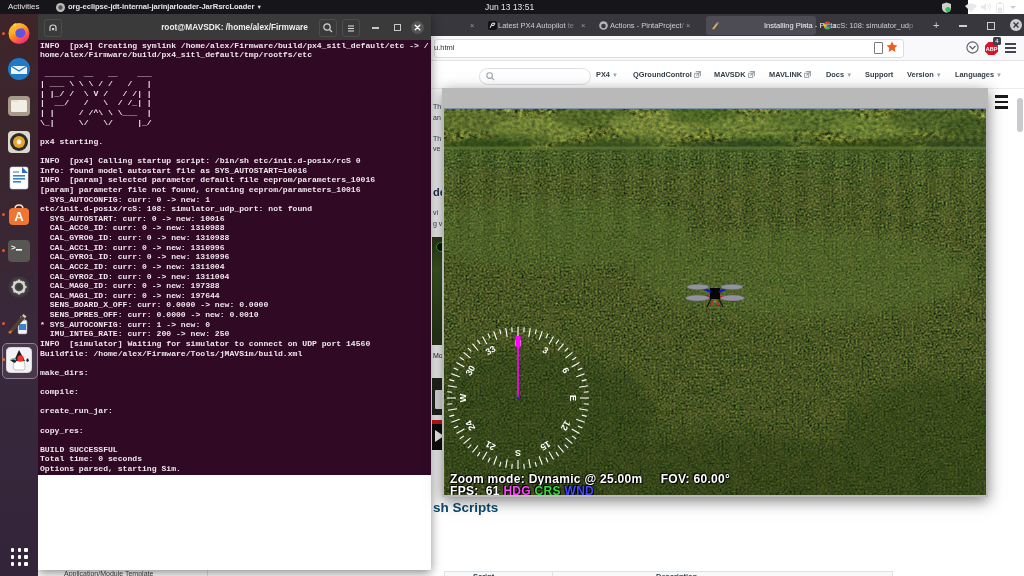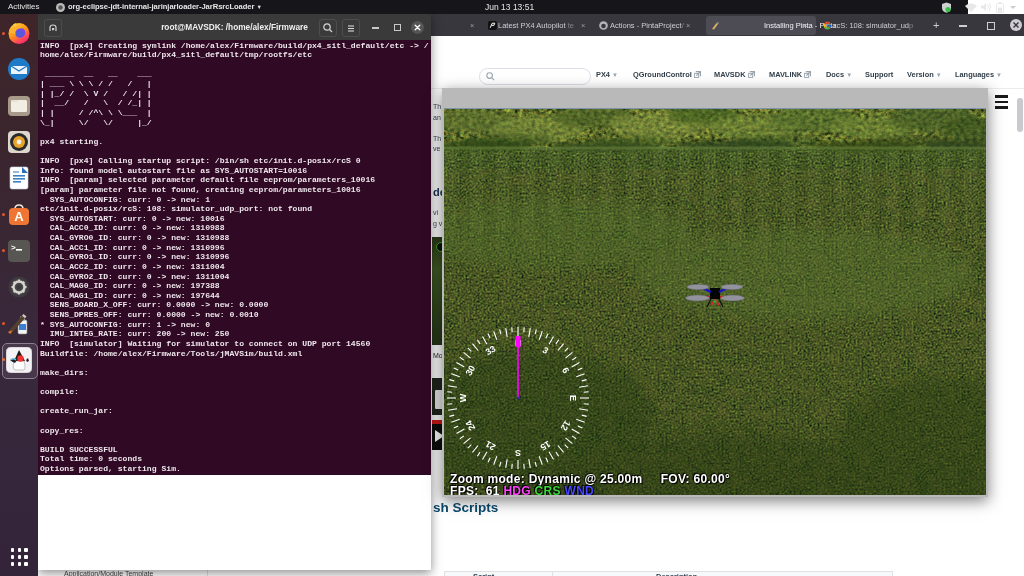--- a/index.html
+++ b/index.html
@@ -70,20 +70,44 @@
         <path fill="#4caf50" d="M24 44.5c5.2 0 10-1.9 13.6-5.2l-6.3-5.3c-2 1.4-4.6 2-7.3 2-5.3 0-9.7-3.4-11.3-8.2l-7 5.4C9.3 40 16.1 44.5 24 44.5z"></path>
         <path fill="#1565c0" d="M43.6 20H24v8.5h11.3c-.8 2.3-2.3 4.3-4.3 5.7l6.3 5.3c4.4-4.1 7.2-10 7.2-15.5 0-1.4-.4-2.7-.9-4z"></path>
       </svg>
     <div class="tab" style="left:933px;width:12px;font-size:11px;color:#cfcdd3;">+</div>
     <div class="abs" style="left:959px;top:11px;width:8px;height:1.5px;background:#cfcdd3;"></div>
     <div class="abs" style="left:987px;top:8px;width:6px;height:6px;border:1.3px solid #cfcdd3;"></div>
     <svg class="abs" style="left:1009px;top:4px;" width="14" height="14" viewBox="0 0 14 14">
         <circle cx="7" cy="7" r="6" fill="#cfcdd3"></circle>
         <path d="M4.5 4.5 L9.5 9.5 M9.5 4.5 L4.5 9.5" stroke="#39373e" stroke-width="1.4"></path>
       </svg>
+  </div>
+  <div id="urlbar" class="abs">
+    <div id="urlfield"></div>
+    <div class="abs" style="left:434px;top:3px;height:17px;line-height:17px;font-size:7.5px;color:#333;">u.html</div>
+
+    <div class="abs" style="left:874px;top:6px;width:7px;height:10px;border:1.2px solid #7a7a7a;border-radius:1px;"></div>
+    <svg class="abs" style="left:886px;top:5px;" width="12" height="12" viewBox="0 0 12 12">
+        <path d="M6 0.5 L7.7 4 L11.5 4.5 L8.7 7.1 L9.4 11 L6 9.1 L2.6 11 L3.3 7.1 L0.5 4.5 L4.3 4 z" fill="#f25c1e"></path>
+      </svg>
+
+    <svg class="abs" style="left:966px;top:5px;" width="13" height="13" viewBox="0 0 13 13">
+        <circle cx="6.5" cy="6.5" r="5.6" fill="none" stroke="#5b5b66" stroke-width="1.1"></circle>
+        <path d="M3.8 5.3 L6.5 7.9 L9.2 5.3" fill="none" stroke="#5b5b66" stroke-width="1.2" stroke-linecap="round"></path>
+      </svg>
+
+    <svg class="abs" style="left:984px;top:5px;" width="16" height="15" viewBox="0 0 16 15">
+        <path d="M4.5 1 L10.5 1 L14 4.5 L14 10.5 L10.5 14 L4.5 14 L1 10.5 L1 4.5 z" fill="#d6152c"></path>
+        <text x="7.5" y="10" text-anchor="middle" font-size="5.5" fill="#fff" font-family="Liberation Sans" font-weight="bold">ABP</text>
+      </svg>
+    <div class="abs" style="left:993px;top:1px;width:8px;height:8px;background:#39424d;border-radius:1.5px;color:#fff;font-size:6px;line-height:8px;text-align:center;">4</div>
+
+    <div class="abs" style="left:1005px;top:7px;width:11px;height:1.6px;background:#44444f;"></div>
+    <div class="abs" style="left:1005px;top:11px;width:11px;height:1.6px;background:#44444f;"></div>
+    <div class="abs" style="left:1005px;top:15px;width:11px;height:1.6px;background:#44444f;"></div>
   </div>
   <div id="docsnav" class="abs">
     <div class="abs" style="left:479px;top:7px;width:110px;height:15px;border:1px solid #dcdfe6;border-radius:9px;"></div>
     <svg class="abs" style="left:486px;top:11px;" width="9" height="9" viewBox="0 0 9 9">
         <circle cx="3.6" cy="3.6" r="2.8" fill="none" stroke="#9aa4ad" stroke-width="1.1"></circle>
         <line x1="5.8" y1="5.8" x2="8.2" y2="8.2" stroke="#9aa4ad" stroke-width="1.1"></line>
       </svg>
     <div class="nav" style="left:596px;">PX4 <span class="carr">▼</span></div>
     <div class="nav" style="left:633px;">QGroundControl <svg style="display:inline-block;vertical-align:-1px;" width="7" height="7" viewBox="0 0 12 12">
           <path d="M3 1 L11 1 L11 9" fill="none" stroke="#9aa4ad" stroke-width="2"></path>

